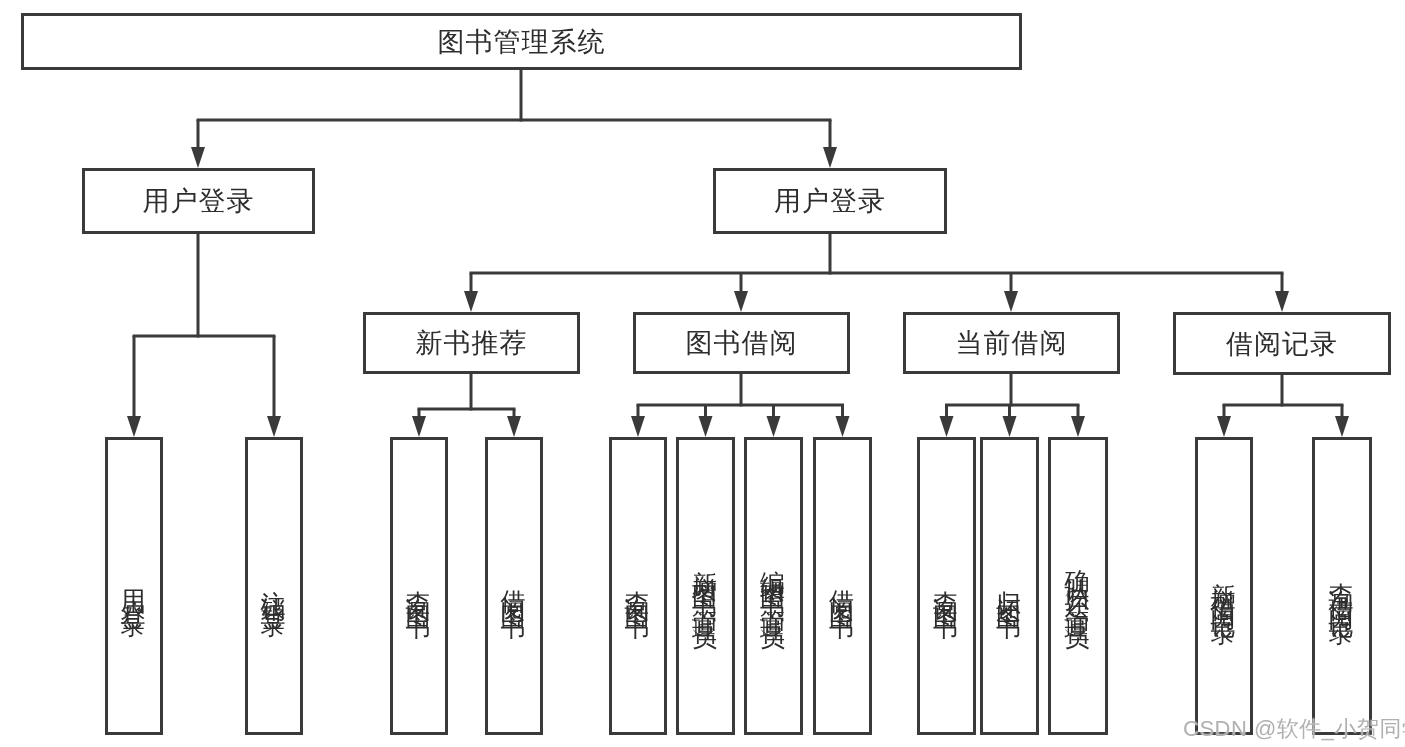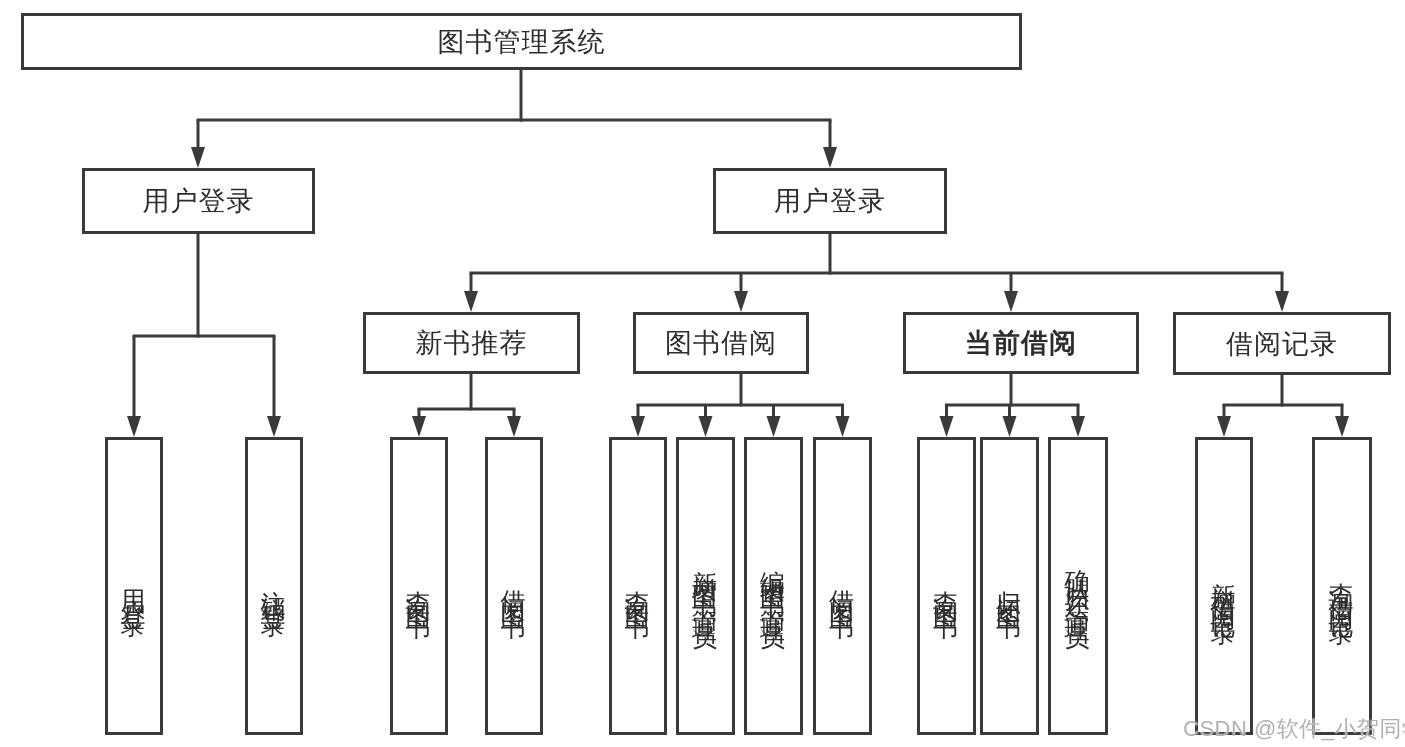--- a/index.html
+++ b/index.html
@@ -128,24 +128,24 @@
   <div class="node h" style="left:82px; top:168px; width:233px; height:66px;">
     <span>用户登录</span>
   </div>
   <div class="node h" style="left:713px; top:168px; width:234px; height:66px;">
     <span>用户登录</span>
   </div>
 
   <div class="node h" style="left:363px; top:312px; width:217px; height:62px;align-items:center;">
     <span>新书推荐</span>
   </div>
-  <div class="node h" style="left:633px; top:312px; width:176px; height:62px;justify-content:center;">
+  <div class="node h" style="left:633px; top:312px; width:217px; height:62px;justify-content:center;">
     <span>图书借阅</span>
   </div>
-  <div class="node h" style="left:903px; top:312px; width:236px; height:62px;font-weight:bold;">
+  <div class="node h" style="left:903px; top:312px; width:217px; height:62px;">
     <span>当前借阅</span>
   </div>
   <div class="node h" style="left:1173px; top:312px; width:218px; height:63px;">
     <span>借阅记录</span>
   </div>
 
   <div class="node v" style="left:105px; top:437px; width:58px; height:298px;">
     <span>用户登录</span>
   </div>
   <div class="node v" style="left:245px; top:437px; width:58px; height:298px;">

